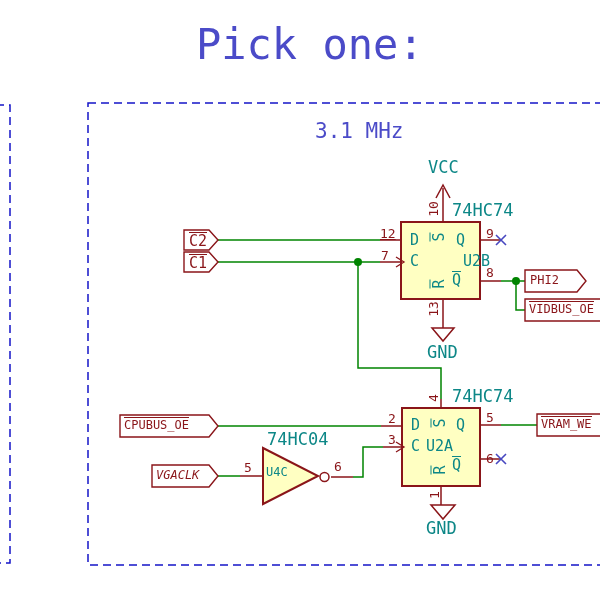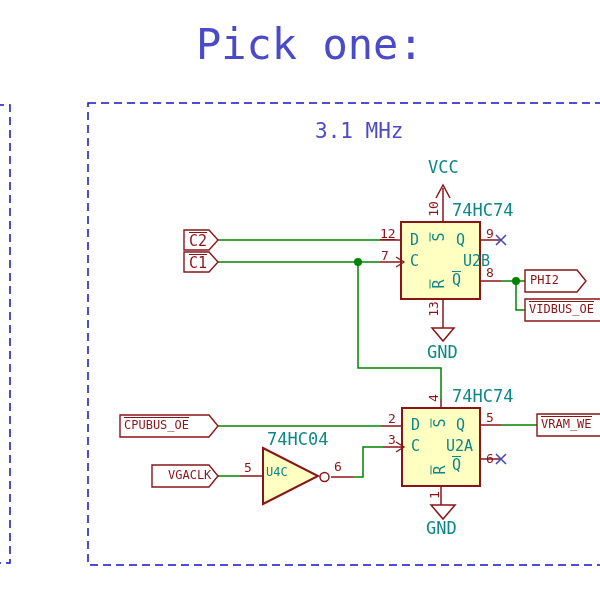--- a/index.html
+++ b/index.html
@@ -111,33 +111,33 @@
 
   <div class="txt teal fs17" style="left:452px;top:388px;">74HC74</div>
   <div class="txt maroon fs13 rot" style="left:433px;top:398px;position:absolute;">4</div>
   <div class="txt maroon fs13" style="left:388px;top:412px;">2</div>
   <div class="txt maroon fs13" style="left:388px;top:433px;">3</div>
   <div class="txt maroon fs13" style="left:486px;top:411px;">5</div>
   <div class="txt maroon fs13" style="left:486px;top:452px;">6</div>
   <div class="txt maroon fs13 rot" style="left:434px;top:495px;position:absolute;">1</div>
   <div class="txt teal fs15" style="left:411px;top:418px;">D</div>
   <div class="txt teal fs15" style="left:411px;top:439px;">C</div>
-  <div class="txt teal fs15" style="left:446px;top:439px;">U2A</div>
+  <div class="txt teal fs15" style="left:426px;top:439px;">U2A</div>
   <div class="txt teal fs15" style="left:456px;top:418px;">Q</div>
   <div class="txt teal fs15" style="left:452px;top:458px;"><span class="ol">Q</span></div>
   <div class="txt teal fs15 rot" style="left:440px;top:423px;position:absolute;"><span class="ol">S</span></div>
   <div class="txt teal fs15 rot" style="left:440px;top:470px;position:absolute;"><span class="ol">R</span></div>
   <div class="txt teal fs17" style="left:426px;top:520px;">GND</div>
 
   <div class="txt teal fs17" style="left:267px;top:431px;text-align:center;">74HC04</div>
   <div class="txt teal fs16" style="left:266px;top:466px;">U4C</div>
   <div class="txt maroon fs13" style="left:244px;top:461px;">5</div>
   <div class="txt maroon fs13" style="left:334px;top:460px;">6</div>
 
   <div class="txt maroon fs15" style="left:189px;top:234px;"><span class="ol">C2</span></div>
   <div class="txt maroon fs15" style="left:189px;top:256px;"><span class="ol">C1</span></div>
   <div class="txt maroon fs16" style="left:124px;top:419px;"><span class="ol">CPUBUS_OE</span></div>
-  <div class="txt maroon fs16" style="left:168px;top:469px;">VGACLK</div>
+  <div class="txt maroon fs16" style="left:156px;top:469px;font-style:italic;">VGACLK</div>
   <div class="txt maroon fs16" style="left:530px;top:274px;">PHI2</div>
   <div class="txt maroon fs16" style="left:529px;top:303px;"><span class="ol">VIDBUS_OE</span></div>
   <div class="txt maroon fs16" style="left:541px;top:418px;"><span class="ol">VRAM_WE</span></div>
 
 </div>
 
 </body></html>

